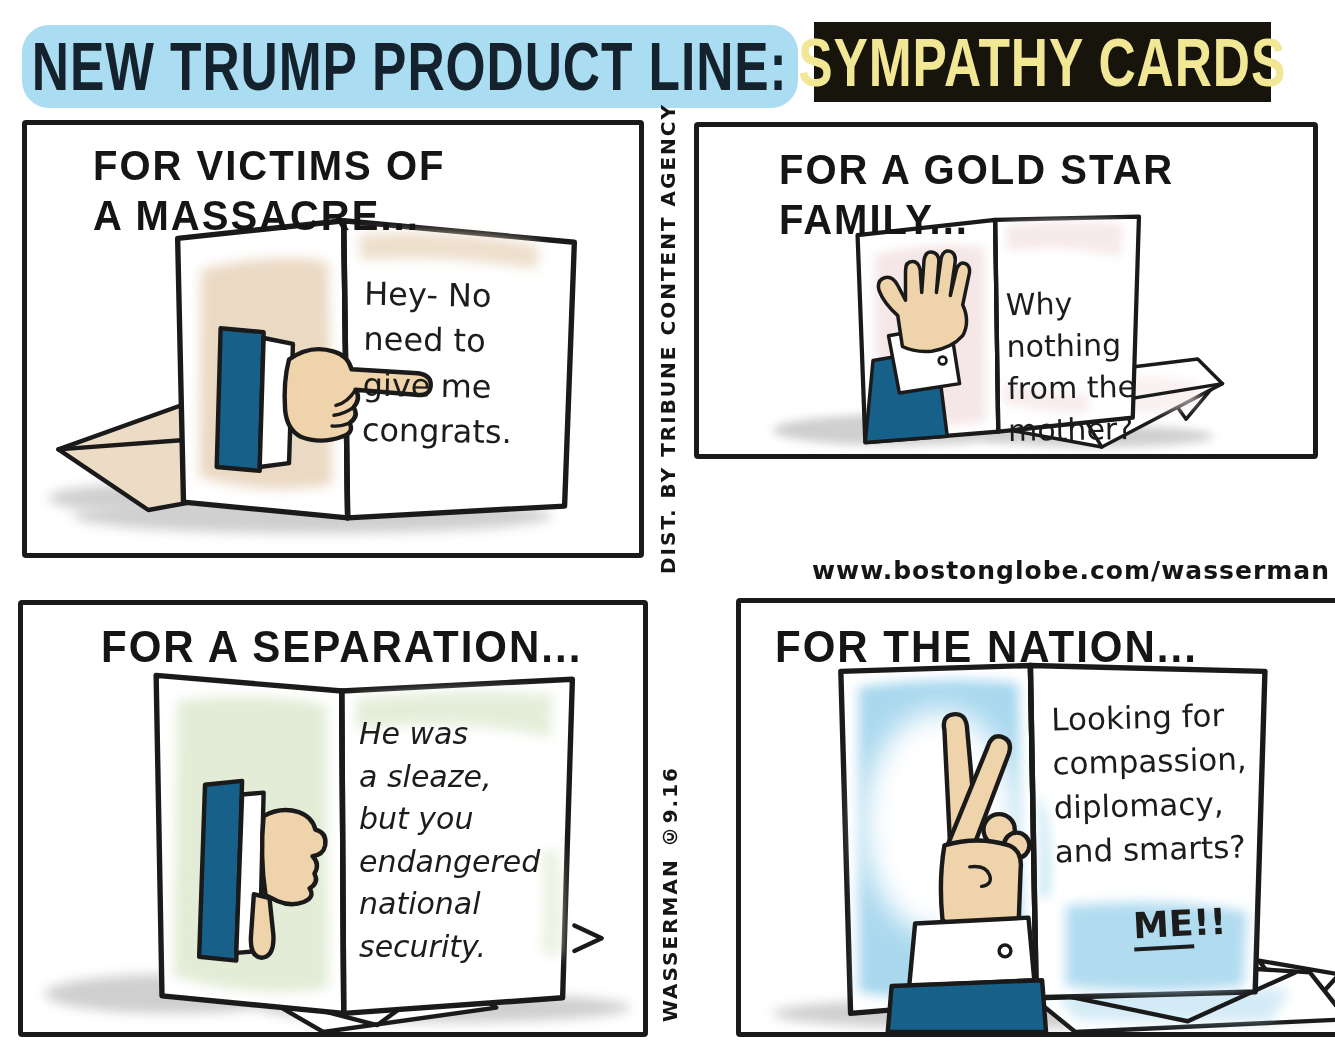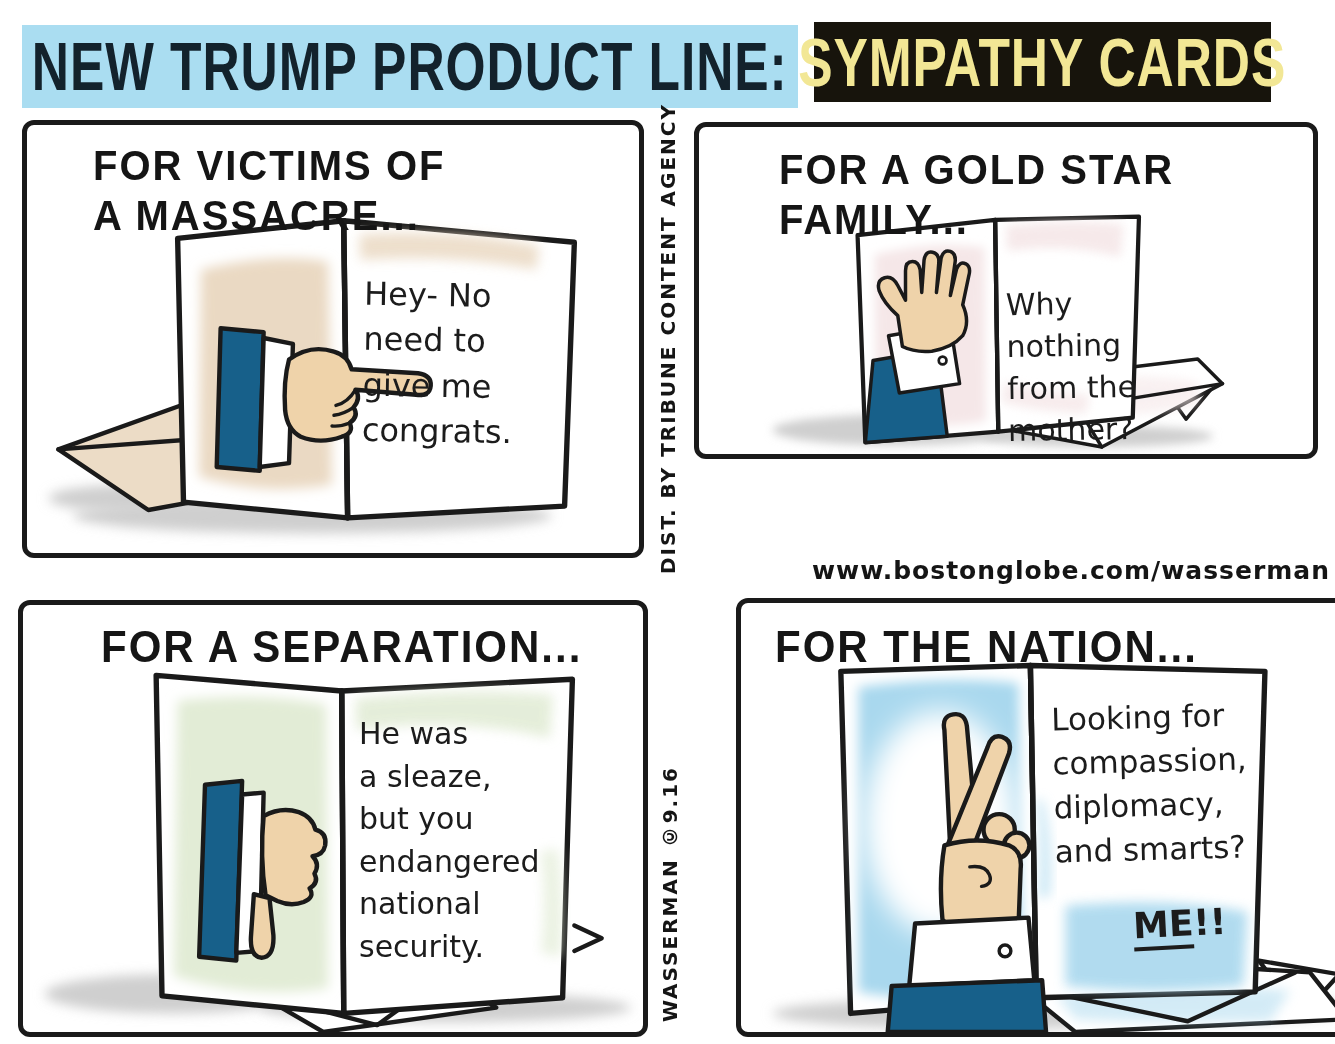--- a/index.html
+++ b/index.html
@@ -7,52 +7,52 @@
     --ink:#1a1a1a; --suit:#17608a; --skin:#efd3aa;
     --wash_tan:#ead9c3; --wash_pink:#f5e7e8; --wash_green:#e2ecd6; --wash_blue:#a9d8ee;
     --envelope_tan:#ecdcc6; --shadow:#cfcfcf;
   }
   html,body{margin:0;padding:0;background:#fff;}
   .page{position:relative;width:1335px;height:1044px;background:#fff;overflow:hidden;
         font-family:"DejaVu Sans",sans-serif;color:#1a1a1a;}
 
   
   .header-left{position:absolute;left:22px;top:25px;width:776px;height:83px;
-    background:var(--header_blue);display:flex;align-items:center;justify-content:center;}
+    background:var(--header_blue);display:flex;align-items:center;justify-content:center;border-radius:27px;}
   .header-right{position:absolute;left:814px;top:22px;width:457px;height:80px;
     background:var(--header_black);display:flex;align-items:center;justify-content:center;}
   .header-left span, .header-right span{
     font-family:"Liberation Sans",sans-serif;font-weight:800;font-size:56px;letter-spacing:1px;
     transform:scale(.92,1.22);white-space:nowrap;}
   .header-left span{color:#13222c;}
   .header-right span{color:var(--header_yellow);}
 
   
   .panel{position:absolute;box-sizing:border-box;border:5px solid var(--ink);
-         border-radius:12px;background:#fff;overflow:hidden;}
+         border-radius:4px;background:#fff;overflow:hidden;}
   .panel-victims  {left:22px; top:120px;width:622px;height:438px;}
   .panel-goldstar {left:694px;top:122px;width:624px;height:337px;}
   .panel-separation{left:18px;top:600px;width:630px;height:437px;}
   .panel-nation   {left:736px;top:598px;width:624px;height:439px;}
   .scene{position:absolute;left:0;top:0;width:100%;height:100%;}
 
   .panel-title{position:absolute;white-space:pre-line;z-index:3;
     font-family:"Liberation Sans",sans-serif;font-weight:800;font-size:40px;
     line-height:1.18;letter-spacing:2px;color:#151515;
     transform:scaleY(1.06);transform-origin:top left;}
   .panel-victims .panel-title{left:66px;top:16px;}
   .panel-goldstar .panel-title{left:80px;top:18px;}
   .panel-separation .panel-title{left:78px;top:16px;font-size:42px;}
   .panel-nation .panel-title{left:34px;top:18px;font-size:42px;}
 
   .card-text{position:absolute;white-space:pre-line;z-index:3;
     font-family:"DejaVu Sans",sans-serif;font-weight:500;color:#1c1c1c;}
   .panel-victims .card-text{left:336px;top:148px;font-size:32px;line-height:1.42;transform:rotate(1deg);}
   .panel-goldstar .card-text{left:308px;top:156px;font-size:30px;line-height:1.4;transform:rotate(-1deg);}
-  .panel-separation .card-text{left:336px;top:108px;font-size:30px;line-height:1.42;}
+  .panel-separation .card-text{left:336px;top:108px;font-size:30px;line-height:1.42;font-style:italic;}
   .panel-nation .card-text{left:312px;top:92px;font-size:31px;line-height:1.42;transform:rotate(-1.5deg);}
   .me-line{position:absolute;left:392px;top:300px;z-index:3;font-size:36px;font-weight:600;
     transform:rotate(-3deg);color:#1c1c1c;}
   .me-line .me{border-bottom:4px solid #1c1c1c;padding-bottom:1px;}
 
   
   .v-credit{position:absolute;display:flex;align-items:center;justify-content:center;
     font-weight:700;color:#151515;z-index:2;}
   .v-credit span{writing-mode:vertical-rl;transform:rotate(180deg);letter-spacing:2px;white-space:nowrap;}
   .credit-dist{left:644px;top:120px;width:48px;height:438px;font-size:20px;}

